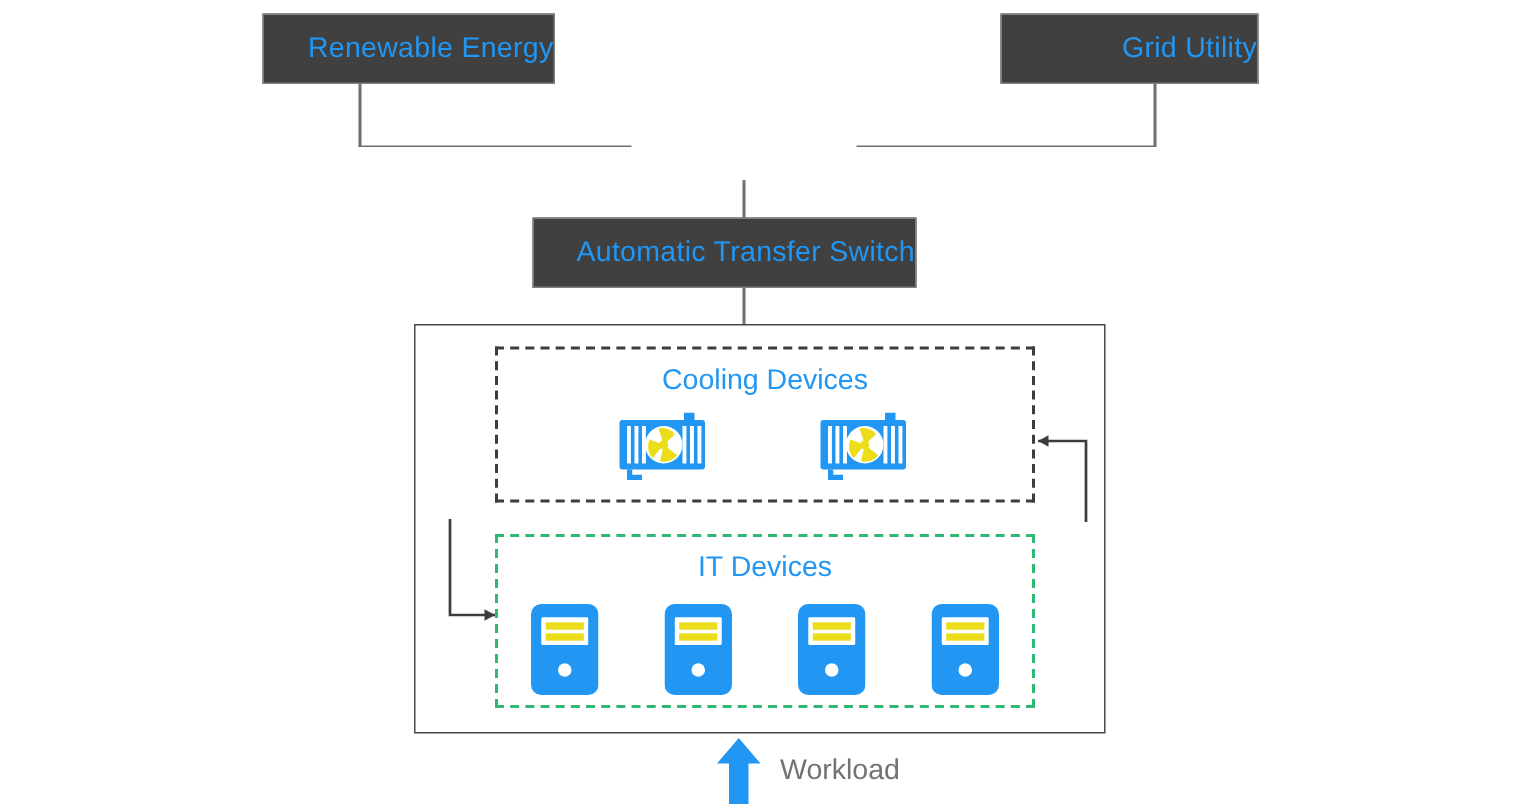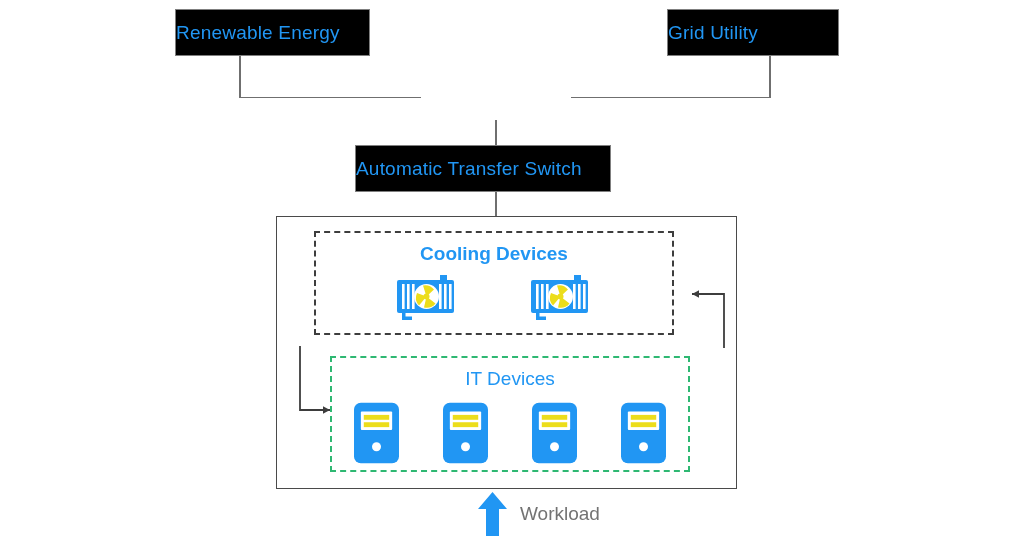--- a/index.html
+++ b/index.html
@@ -14,25 +14,25 @@
     position: relative;
     width: 1024px;
     height: 536px;
     background: #ffffff;
     overflow: hidden;
   }
   .node-box {
     position: absolute;
     box-sizing: border-box;
     border: 1.5px solid #7f7f7f;
-    background: #000000;
+    background: #404040;
     color: #2196f3;
     display: flex;
     align-items: center;
-    justify-content: flex-start;
+    justify-content: flex-end;
     font-size: 19px;
     letter-spacing: 0.2px;
     white-space: nowrap;
     z-index: 4;
   }
   .wire {
     position: absolute;
     background: #6f6f6f;
     z-index: 1;
   }
@@ -120,21 +120,21 @@
     <span>Grid Utility</span>
   </div>
 
 
   <div class="node-box" style="left:355px; top:145px; width:256px; height:47px;">
     <span>Automatic Transfer Switch</span>
   </div>
 
   <div class="outer-box" style="left:276px; top:216px; width:461px; height:273px;"></div>
 
-  <div class="dash-box cooling" style="left:314px; top:231px; width:360px; height:104px;font-weight:bold;">
+  <div class="dash-box cooling" style="left:330px; top:231px; width:360px; height:104px;">
     <div class="group-title">Cooling Devices</div>
     <div class="icon-row" style="top:42px;">
 
       <svg class="cool-icon" viewBox="0 0 66 48" xmlns="http://www.w3.org/2000/svg">
 
         <rect x="46" y="0" width="7" height="5" fill="#2196f3"></rect>
 
         <rect x="3" y="5" width="57" height="33" rx="2" fill="#2196f3"></rect>
 
         <rect x="8" y="9" width="2.6" height="25" fill="#ffffff"></rect>

